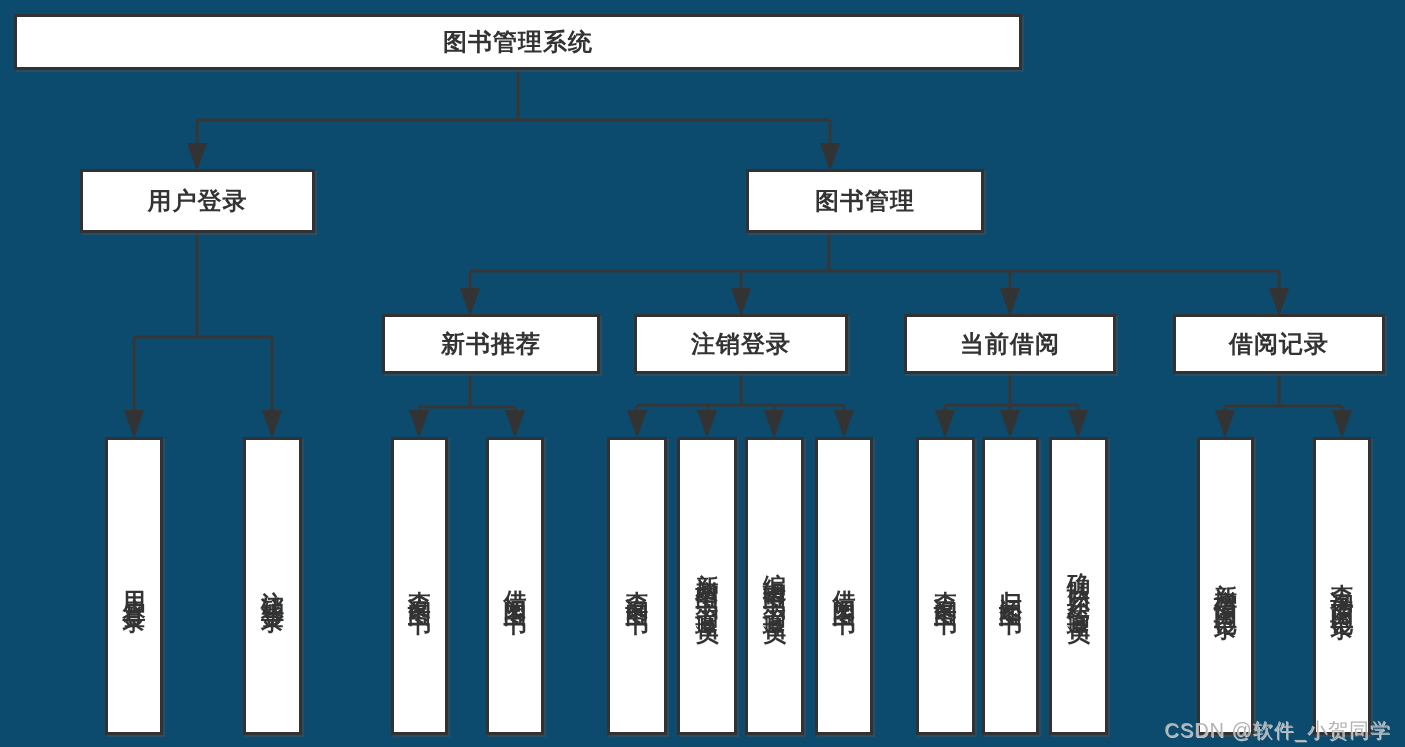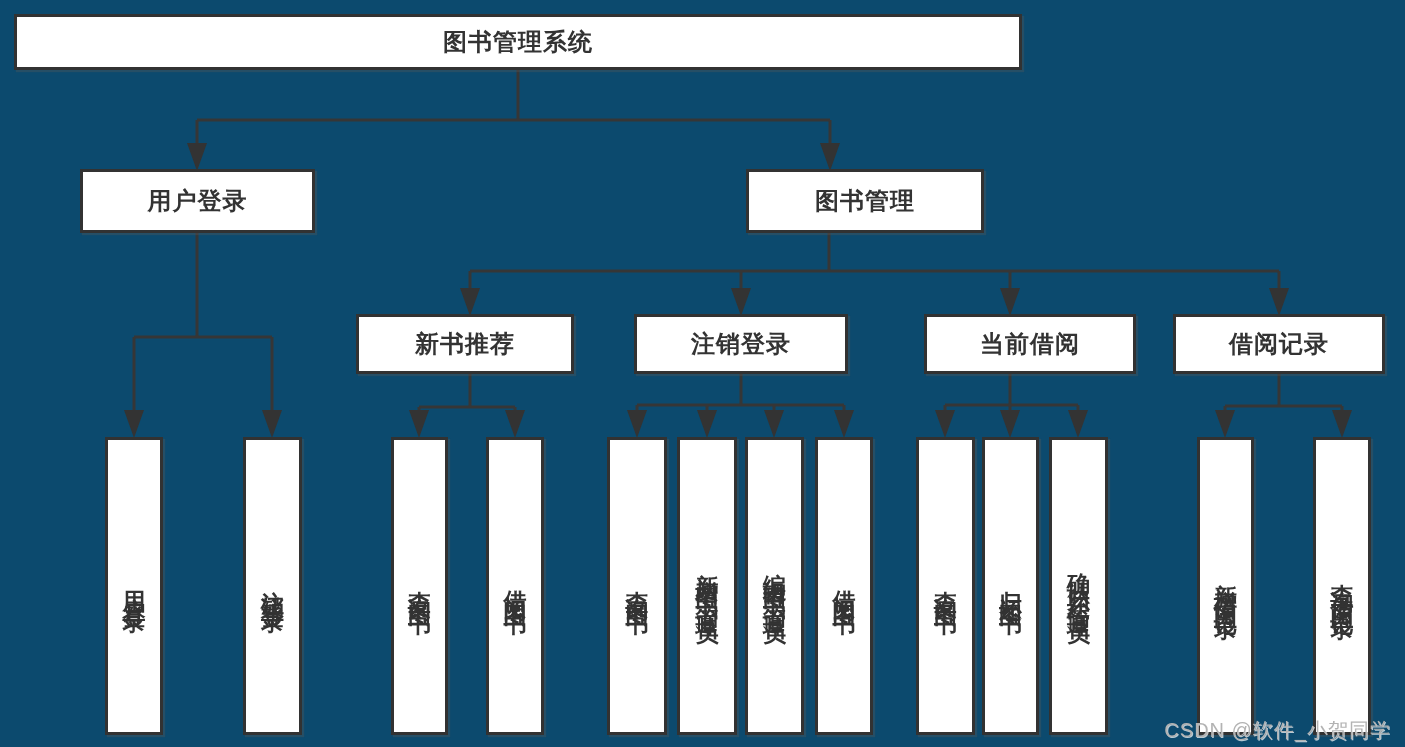--- a/index.html
+++ b/index.html
@@ -104,23 +104,23 @@
     <path d="M1279 374 V406 M1225 406 H1342 M1225 406 V413 M1342 406 V413"></path>
     <polygon points="1215,410 1235,410 1225,438"></polygon>
     <polygon points="1332,410 1352,410 1342,438"></polygon>
   </svg>
 
   <div class="box hbox" style="left:14px; top:14px; width:1008px; height:56px;">图书管理系统</div>
 
   <div class="box hbox" style="left:80px; top:169px; width:235px; height:64px;">用户登录</div>
   <div class="box hbox" style="left:734px; top:169px; width:238px; height:64px;margin-left:12px;">图书管理</div>
 
-  <div class="box hbox" style="left:356px; top:314px; width:218px; height:60px;">新书推荐</div>
+  <div class="box hbox" style="left:382px; top:314px; width:218px; height:60px;">新书推荐</div>
   <div class="box hbox" style="left:634px; top:314px; width:214px; height:60px;">注销登录</div>
-  <div class="box hbox" style="left:924px; top:314px; width:212px; height:60px;">当前借阅</div>
+  <div class="box hbox" style="left:904px; top:314px; width:212px; height:60px;">当前借阅</div>
   <div class="box hbox" style="left:1173px; top:314px; width:212px; height:60px;">借阅记录</div>
 
   <div class="box vbox" style="left:105px; top:437px; width:58px; height:298px;">用户登录</div>
   <div class="box vbox" style="left:243px; top:437px; width:59px; height:298px;">注销登录</div>
 
   <div class="box vbox" style="left:391px; top:437px; width:57px; height:298px;">查询图书</div>
   <div class="box vbox" style="left:486px; top:437px; width:58px; height:298px;">借阅图书</div>
 
   <div class="box vbox" style="left:607px; top:437px; width:60px; height:298px;">查询图书</div>
   <div class="box vbox" style="left:677px; top:437px; width:60px; height:298px;">新增图书（管理员）</div>

